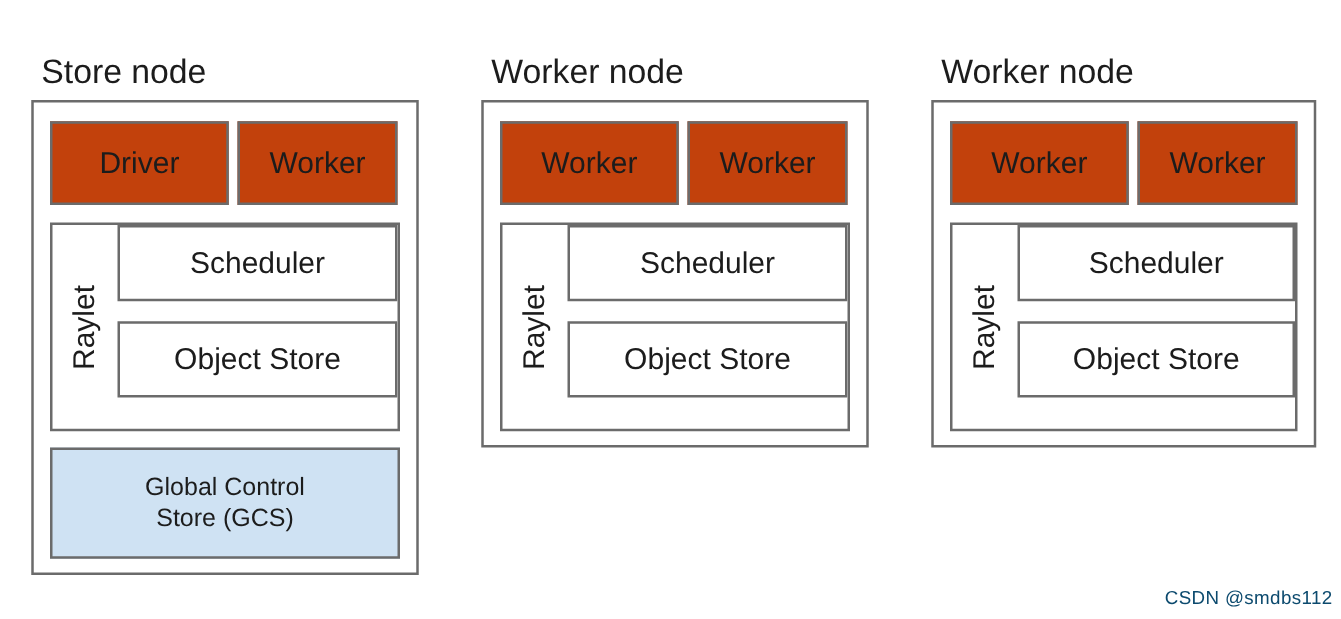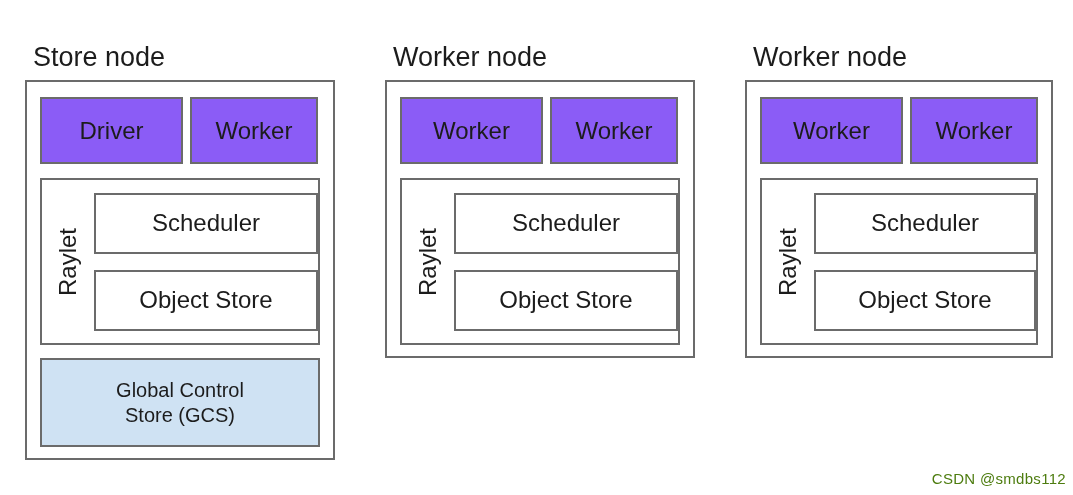--- a/index.html
+++ b/index.html
@@ -24,21 +24,21 @@
     box-sizing: border-box;
     margin-top: 7px;
     border: 2px solid #6b6b6b;
     background: #ffffff;
     padding: 15px 13px 13px 13px;
   }
   .proc-row { display: flex; gap: 7px; height: 67px; }
   .proc {
     box-sizing: border-box;
     border: 2px solid #6b6b6b;
-    background: #8b5cf6;
+    background: #c2410c;
     display: flex;
     align-items: center;
     justify-content: center;
     font-size: 24px;
   }
   .proc.first { width: 143px; }
   .proc.second { width: 128px; }
   .raylet {
     box-sizing: border-box;
     margin-top: 14px;
@@ -55,21 +55,20 @@
   }
   .raylet-label-col span {
     transform: rotate(-90deg);
     font-size: 24px;
     white-space: nowrap;
   }
   .raylet-inner {
     flex: 1;
     display: flex;
     flex-direction: column;
-    justify-content: center;
     gap: 16px;
     padding-right: 0;
   }
   .sub {
     box-sizing: border-box;
     height: 61px;
     border: 2px solid #6b6b6b;
     background: #ffffff;
     display: flex;
     align-items: center;
@@ -88,21 +87,21 @@
     text-align: center;
     font-size: 20px;
     line-height: 1.22;
     white-space: pre-line;
   }
   .watermark {
     position: absolute;
     right: 7px;
     top: 470px;
     font-size: 15px;
-    color: #4d7c0f;
+    color: #0c4a6e;
     letter-spacing: 0.3px;
   }
 </style>
 </head>
 <body>
 
 <div class="canvas">
 
   <div class="node" style="left:25px; width:310px;">
     <div class="node-title">Store node</div>

